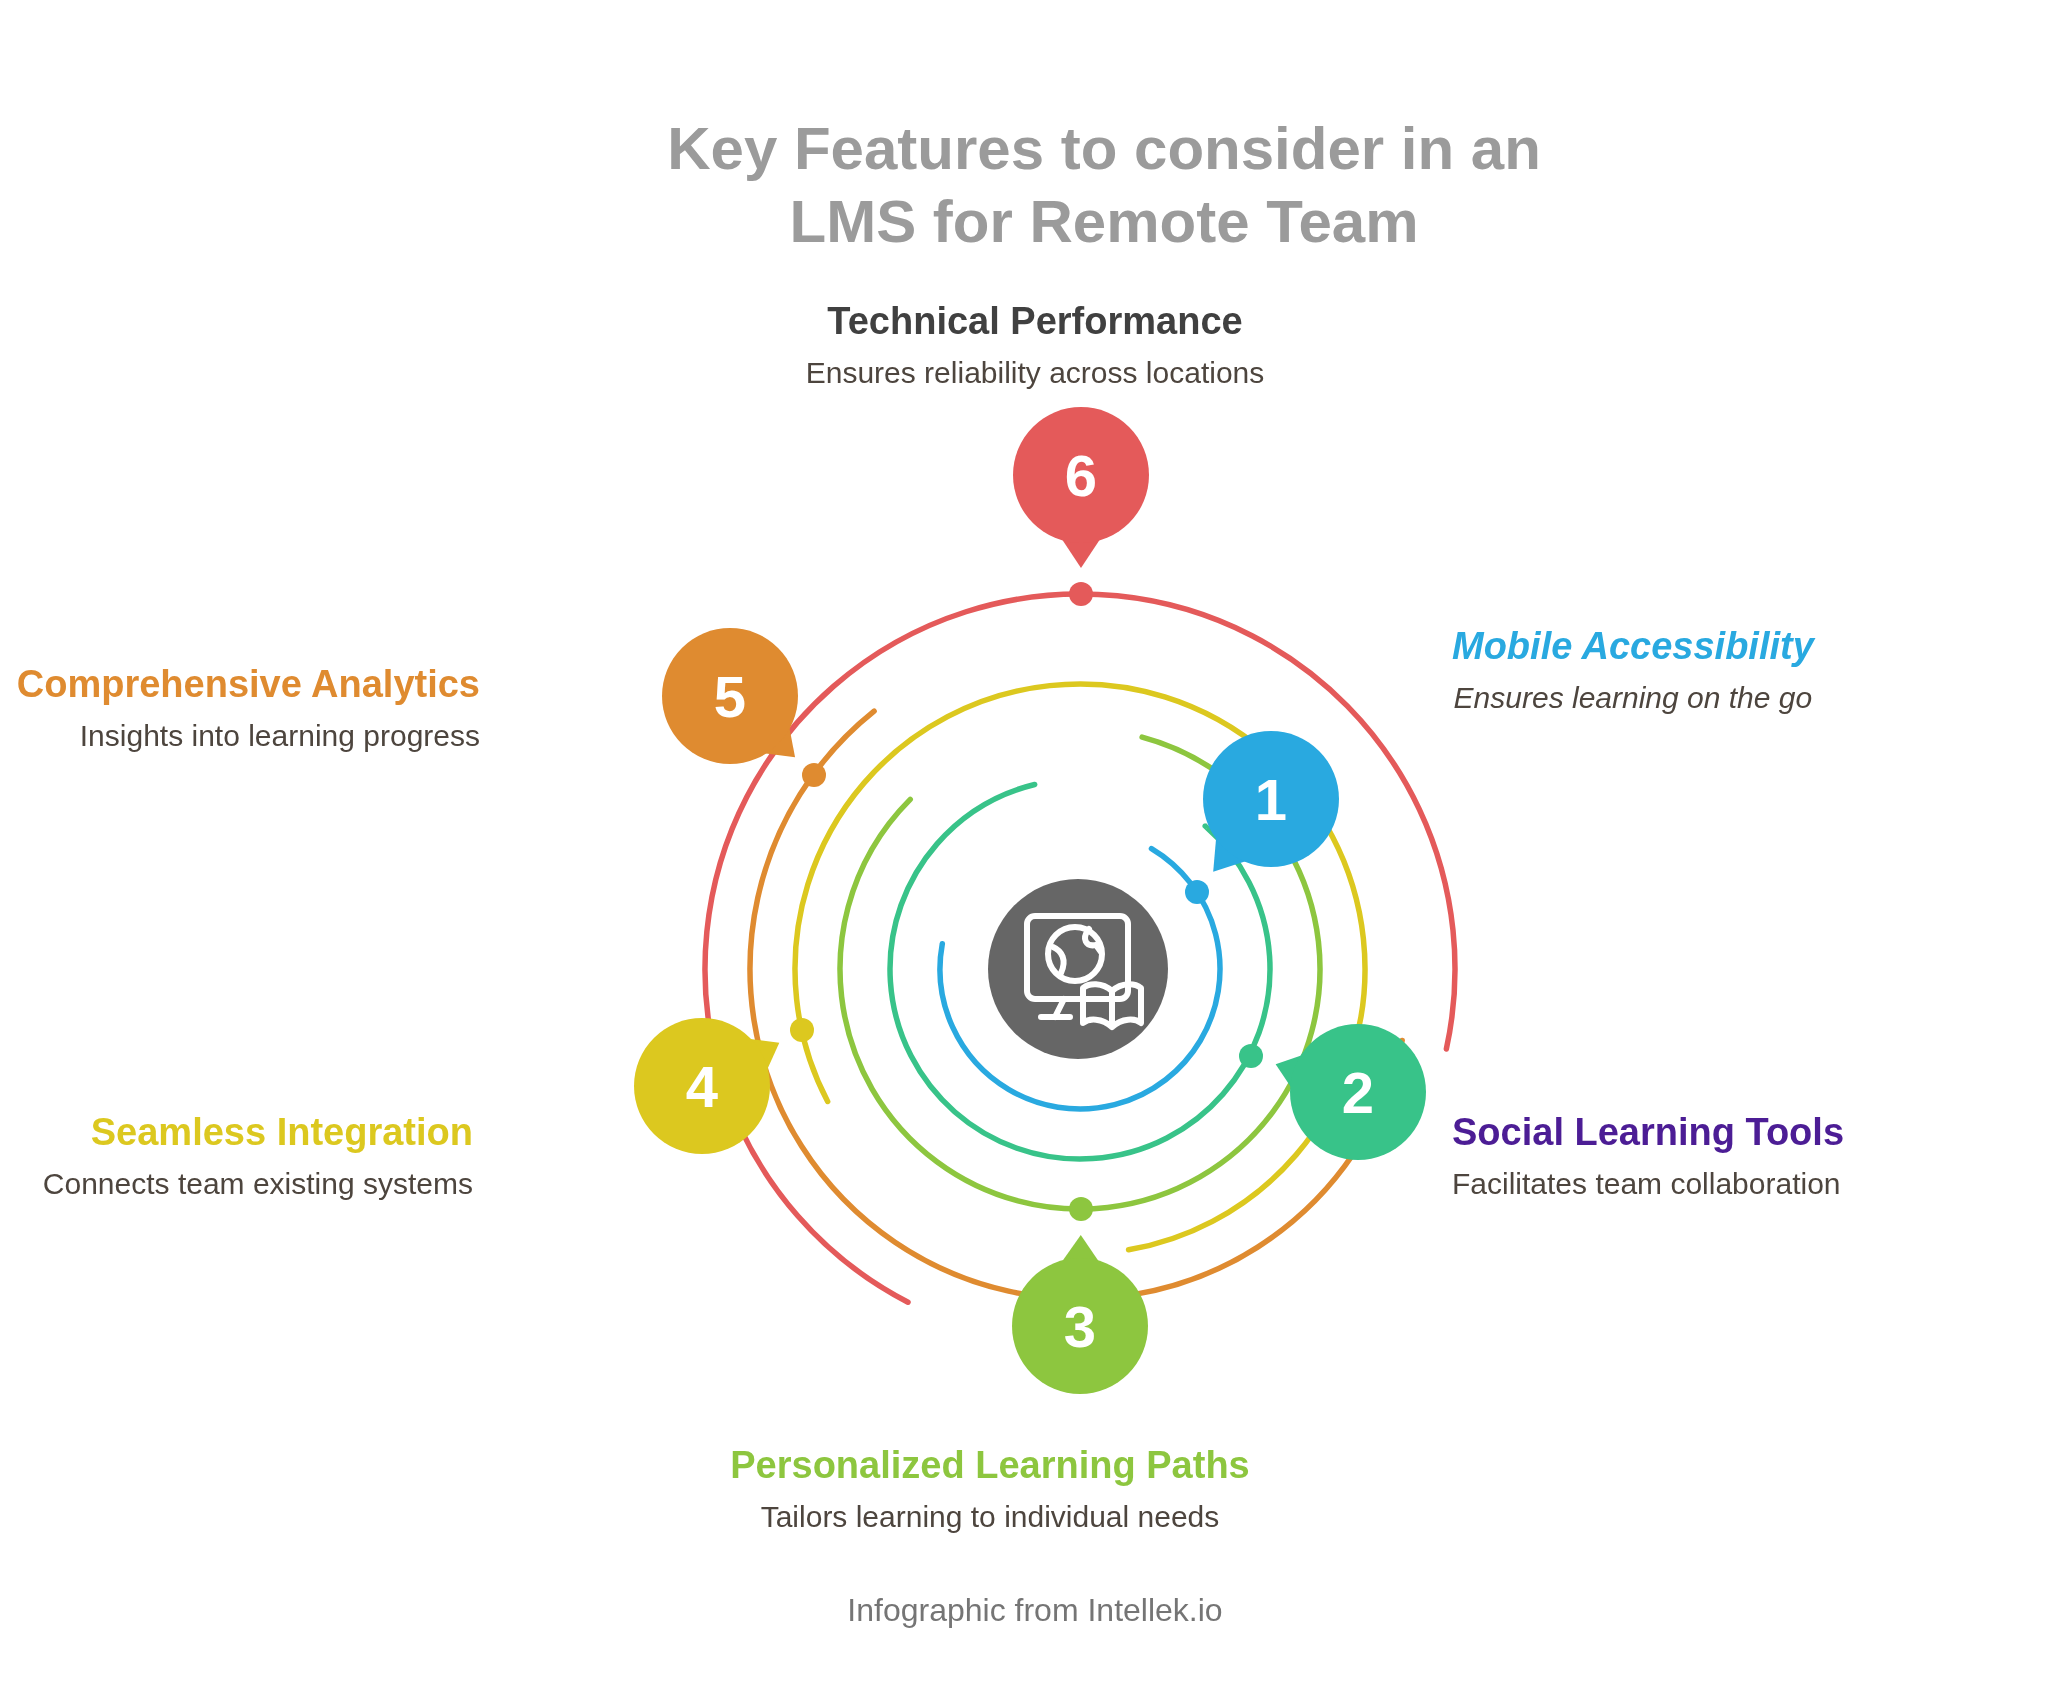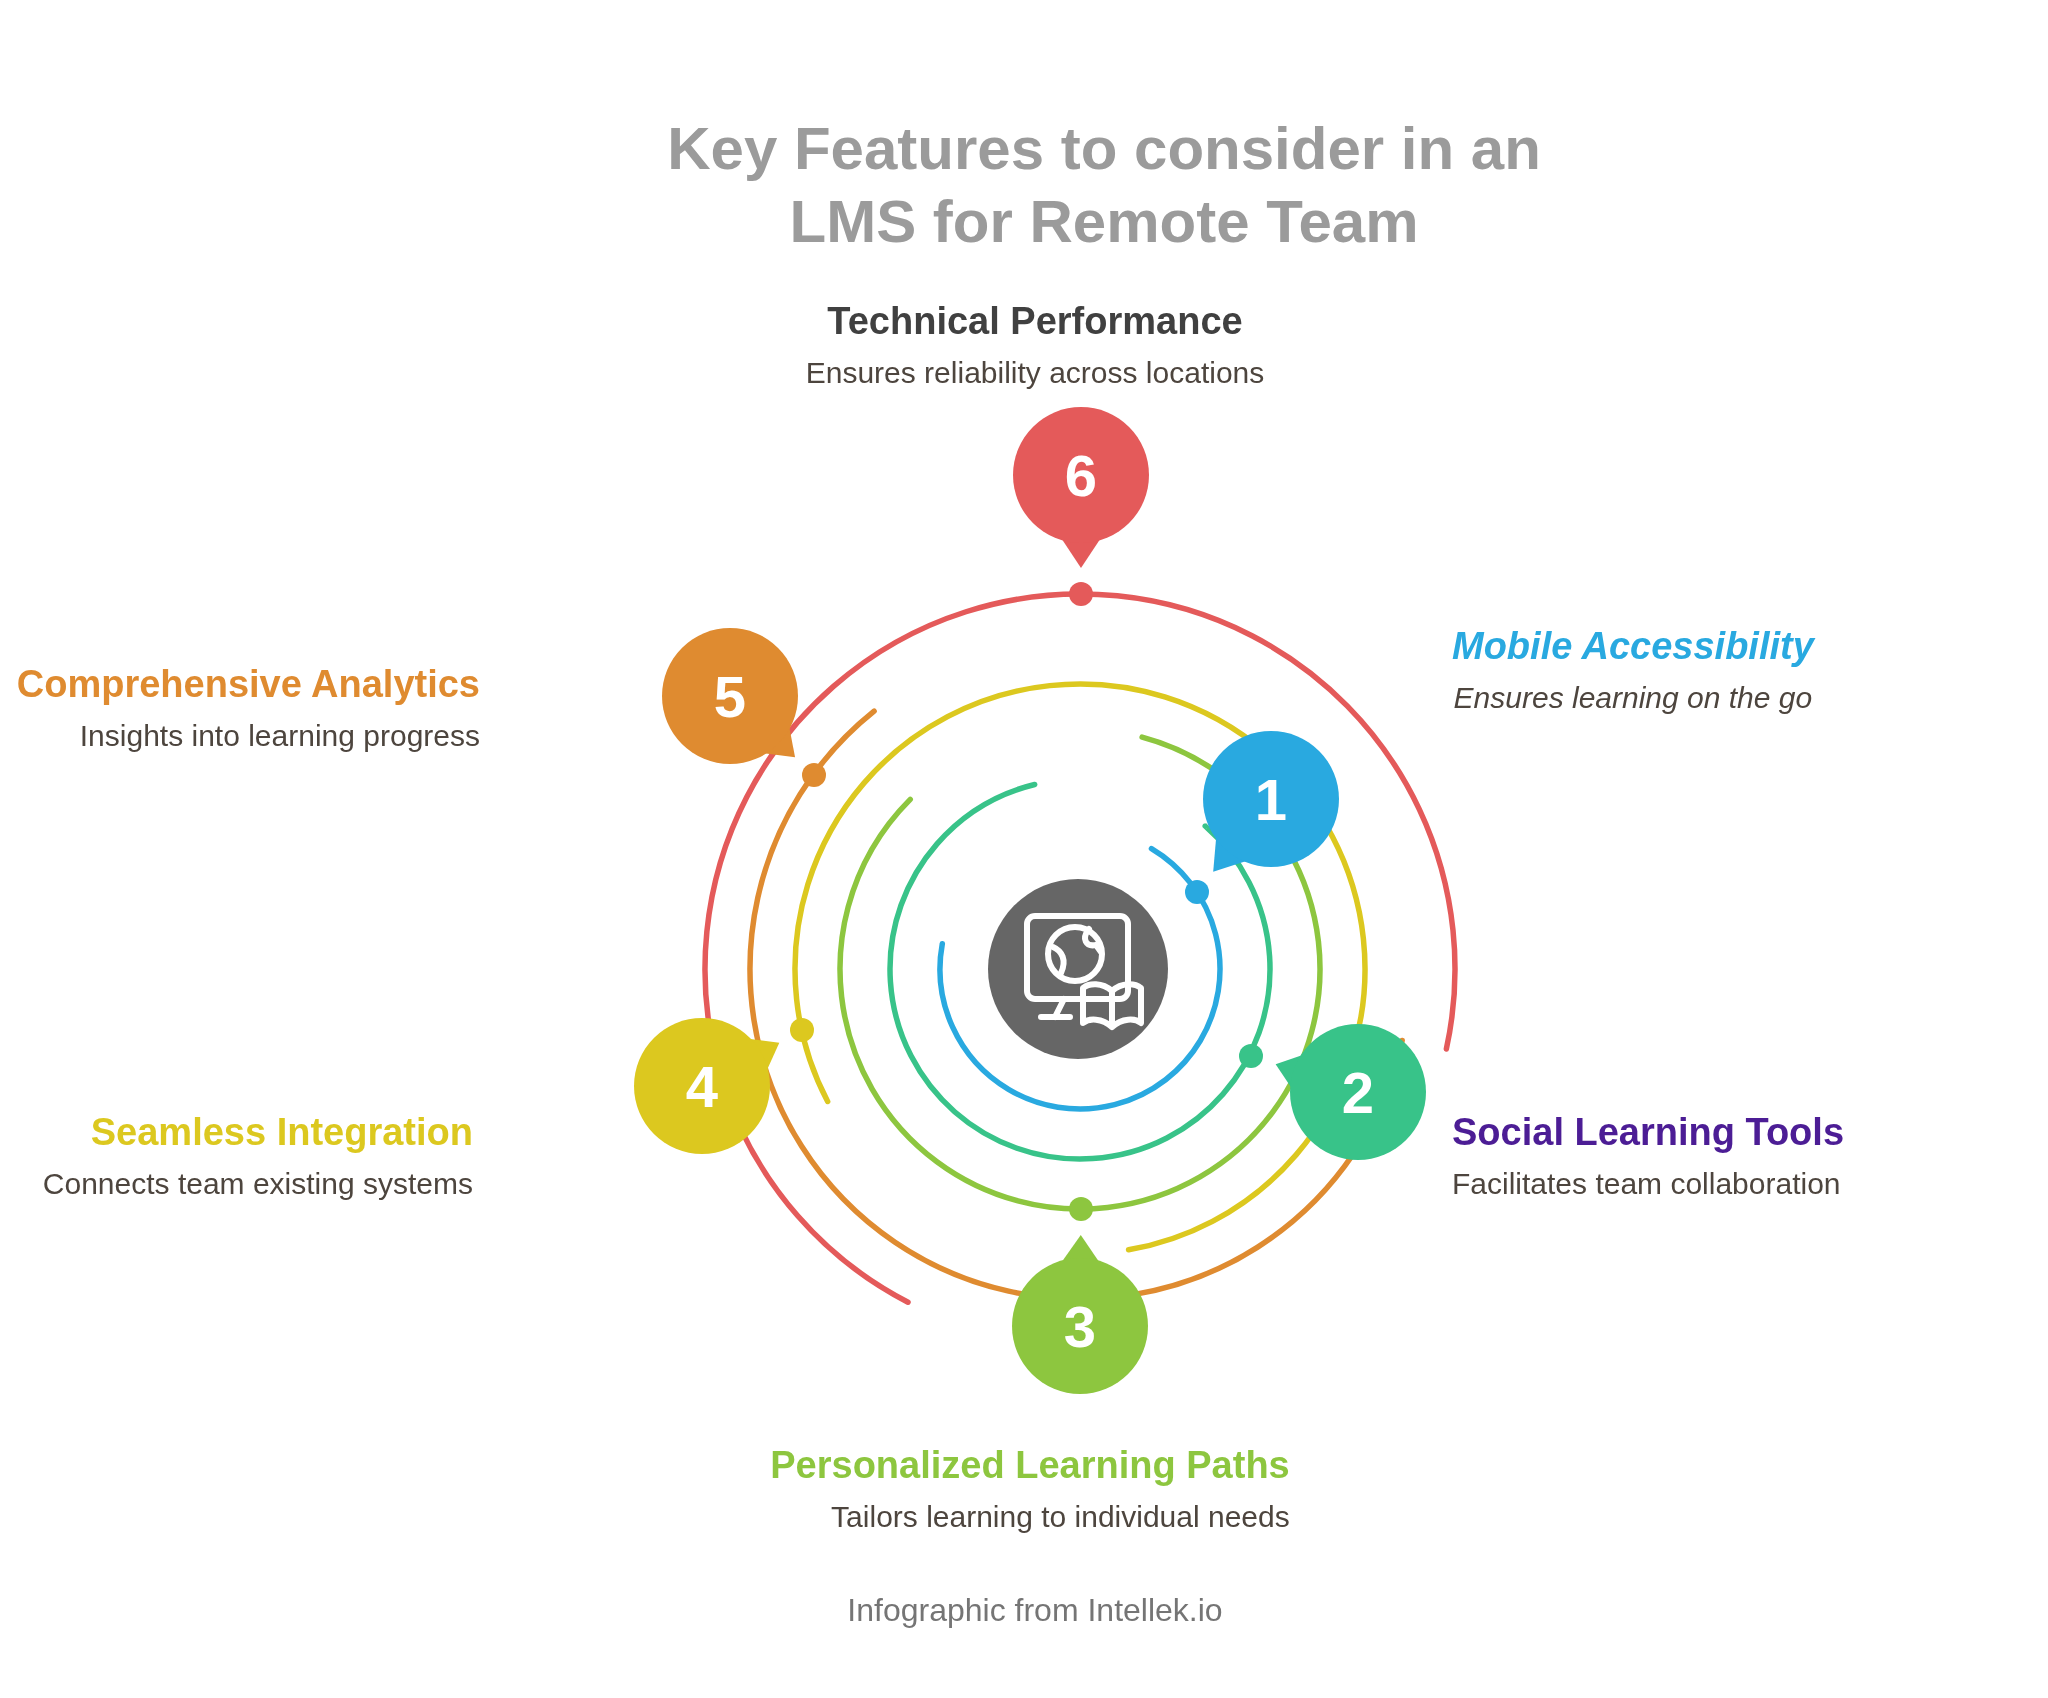--- a/index.html
+++ b/index.html
@@ -42,21 +42,21 @@
   .label-block .feature-desc {
     display: block;
     margin-top: 12px;
     font-size: 30px;
     font-weight: 400;
     color: #4d453e;
     line-height: 1.15;
   }
   .pos-1 { left: 1452px; top: 625px; text-align: center; font-style: italic; }
   .pos-2 { left: 1452px; top: 1111px; text-align: left; }
-  .pos-3 { left: 990px;  top: 1444px; transform: translateX(-50%); text-align: right; margin-left: 40px; }
+  .pos-3 { left: 990px;  top: 1444px; transform: translateX(-50%); text-align: center; }
   .pos-4 { right: 1575px; top: 1111px; text-align: right; }
   .pos-5 { right: 1568px; top: 663px; text-align: right; }
   .pos-6 { left: 1035px; top: 300px; transform: translateX(-50%); text-align: center; }
   .footer-note {
     position: absolute;
     left: 1035px;
     top: 1592px;
     transform: translateX(-50%);
     font-size: 32px;
     color: #757575;

